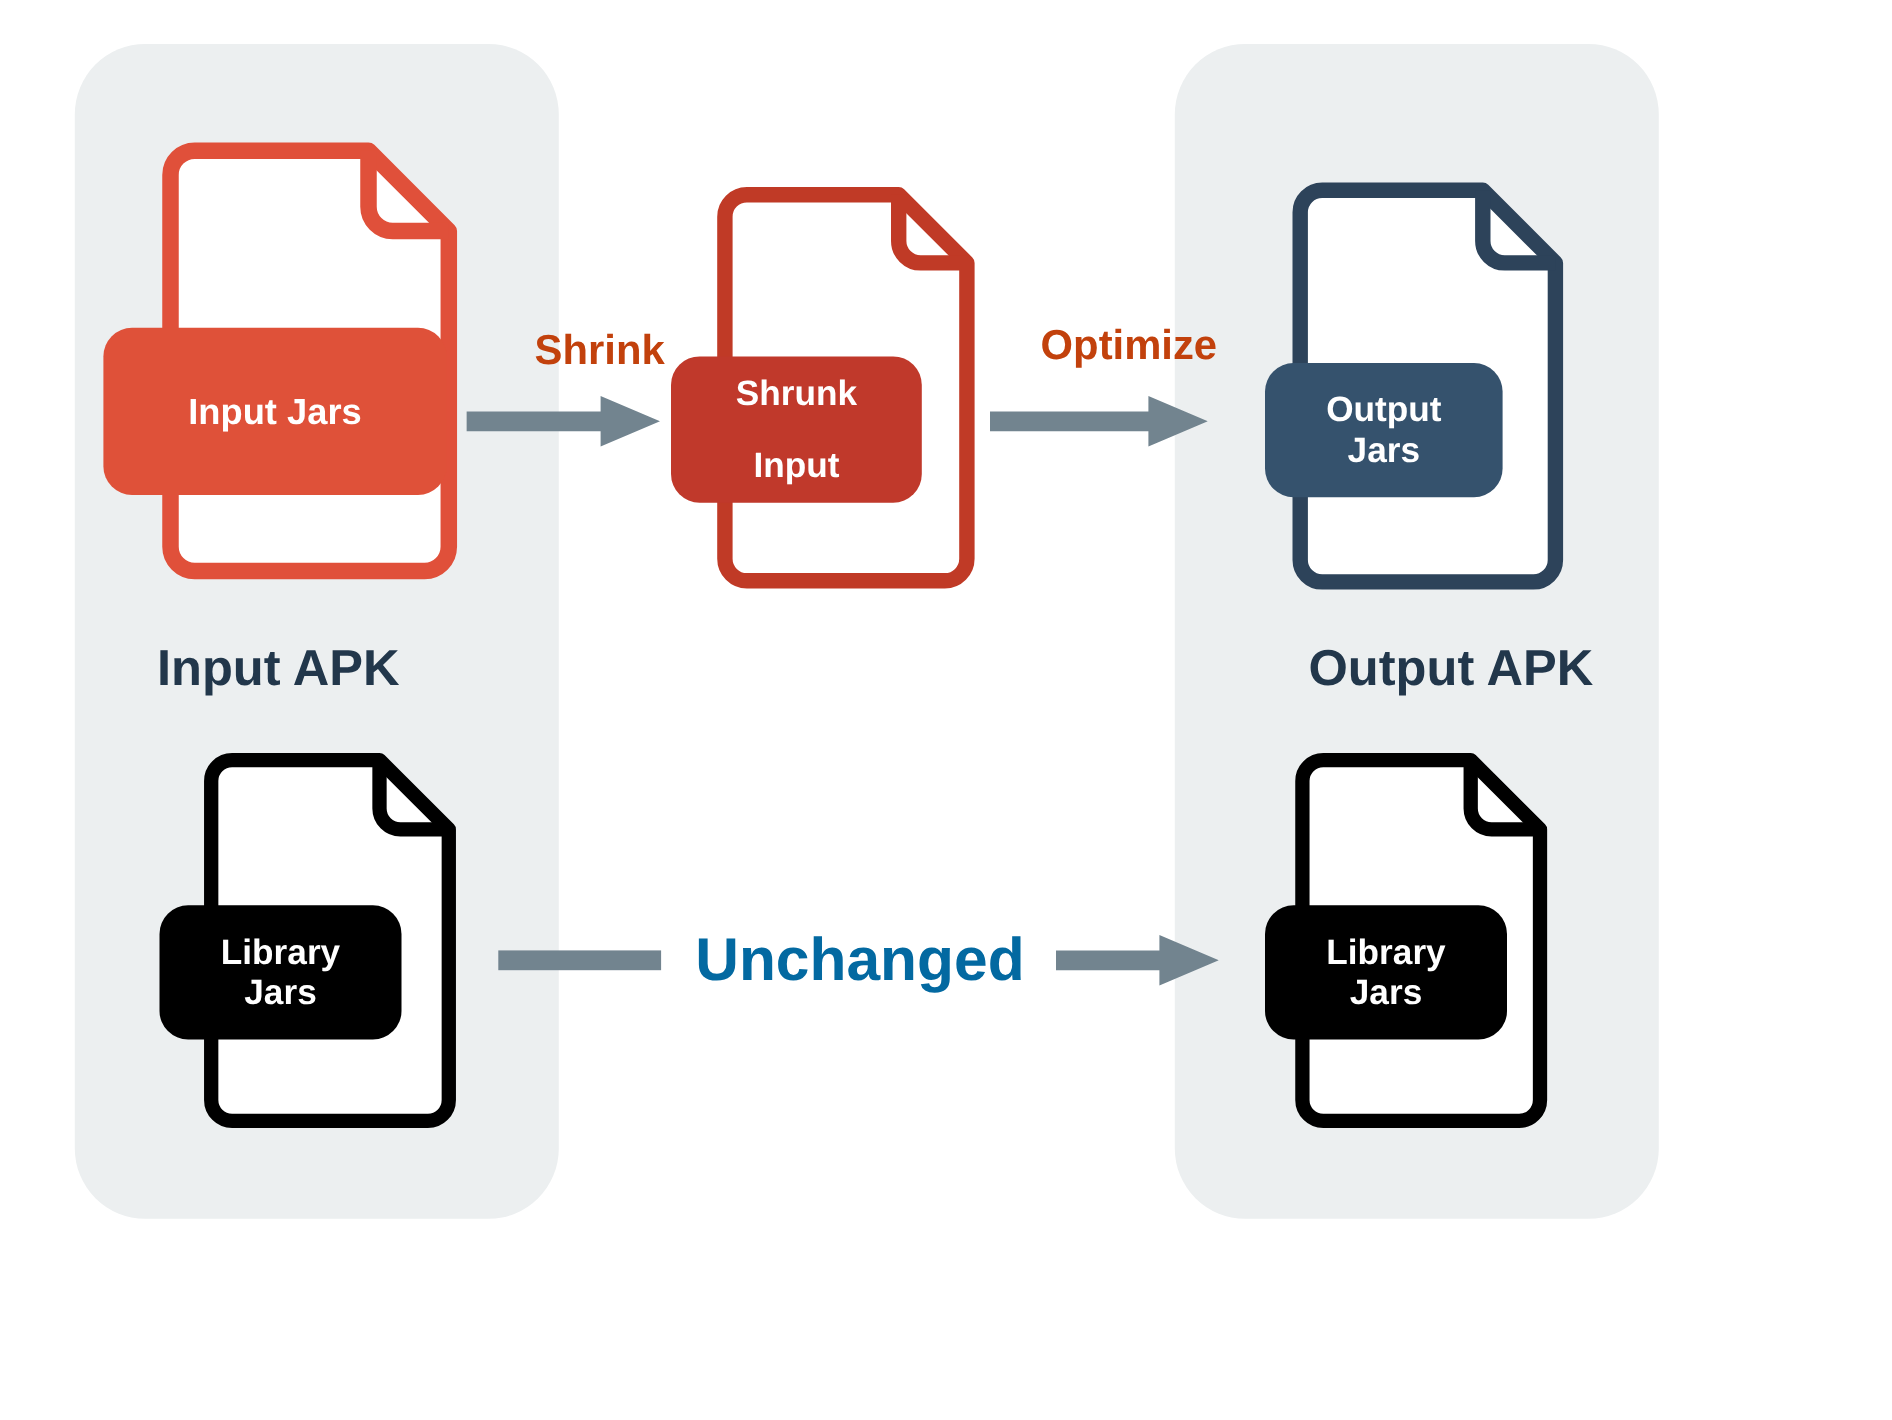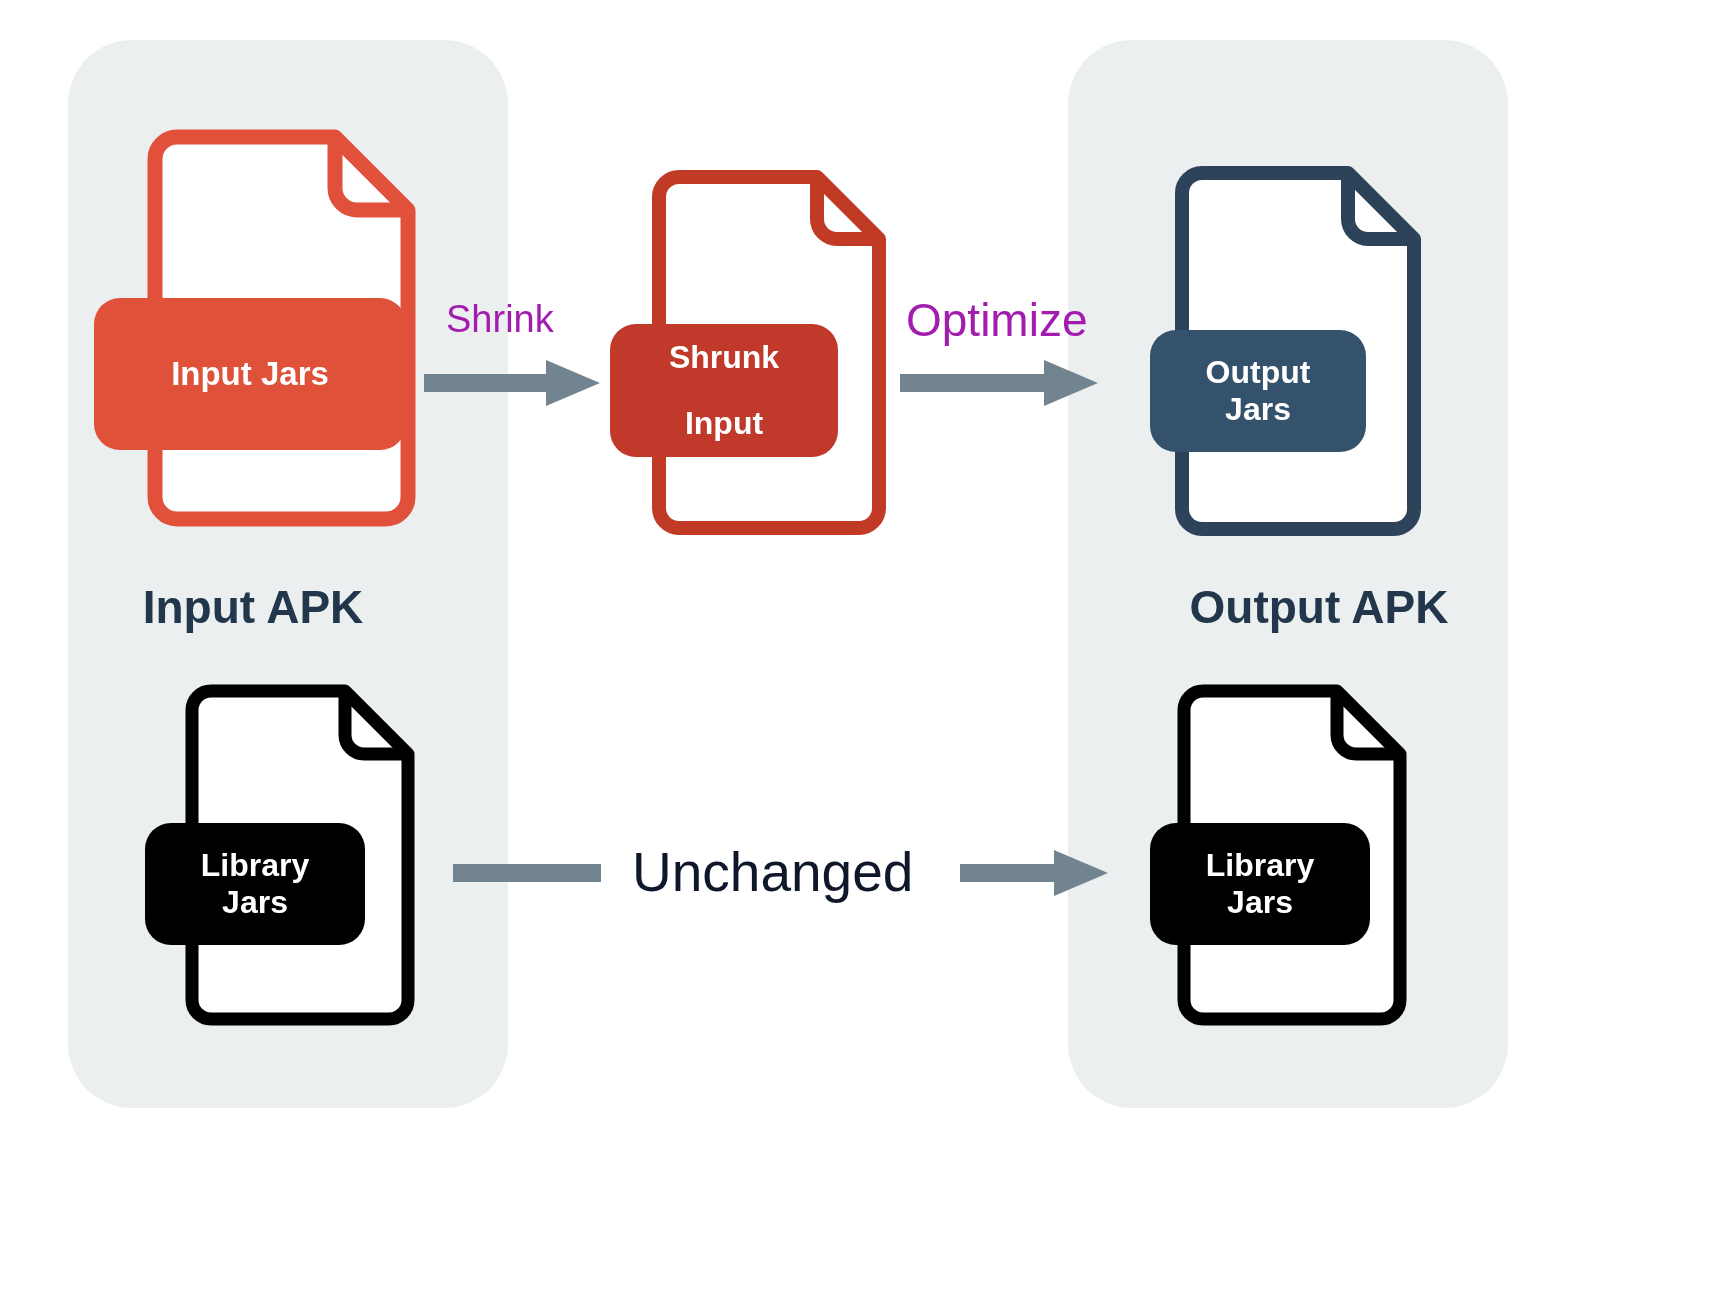--- a/index.html
+++ b/index.html
@@ -43,35 +43,36 @@
     border-radius: 26px;
     color: #ffffff;
     font-weight: bold;
     line-height: 1.16;
     box-sizing: border-box;
   }
 
   
   .step-label {
     position: absolute;
-    color: #a21caf;
-    font-weight: normal;
+    color: #c2410c;
+    font-weight: bold;
     white-space: nowrap;
+    margin-left: 40px;
   }
   .panel-label {
     position: absolute;
     color: #22374b;
     font-weight: bold;
     white-space: nowrap;
     text-align: center;
   }
   .plain-label {
     position: absolute;
-    color: #0f172a;
-    font-weight: normal;
+    color: #0369a1;
+    font-weight: bold;
     white-space: nowrap;
   }
 
   
   .arrow { position: absolute; }
   .arrow svg { display: block; }
   .connector { position: absolute; background: #72848f; }
 </style>
 </head>
 <body>
@@ -105,21 +106,21 @@
       <path d="M 14 32 A 20 20 0 0 1 34 12 L 172 12 L 234 74 L 234 343 A 20 20 0 0 1 214 363 L 34 363 A 20 20 0 0 1 14 343 Z" fill="#ffffff" stroke="#c03a26" stroke-width="14" stroke-linejoin="round"></path>
       <path d="M 172 12 L 172 54 A 20 20 0 0 0 192 74 L 234 74" fill="none" stroke="#c03a26" stroke-width="14" stroke-linejoin="round"></path>
     </svg>
   </div>
 
   <div class="chip" style="left:610px; top:324px; width:228px; height:133px; background:#c0392b; font-size:32px; flex-direction:column;gap:29px;">
     <span>Shrunk</span>
     <span>Input</span>
   </div>
 
-  <div class="step-label" style="left:906px; top:293px; font-size:46px;">Optimize</div>
+  <div class="step-label" style="left:906px; top:293px; font-size:38px;">Optimize</div>
 
   <div class="arrow" style="left:900px; top:358px;">
     <svg width="198" height="50" viewBox="0 0 198 50" xmlns="http://www.w3.org/2000/svg">
       <path d="M 0 16 L 144 16 L 144 2 L 198 25 L 144 48 L 144 34 L 0 34 Z" fill="#72848f"></path>
     </svg>
   </div>
 
   <div class="file-doc" style="left:1168px; top:160px; width:260px; height:382px;">
     <svg viewBox="0 0 260 382" xmlns="http://www.w3.org/2000/svg">
       <path d="M 14 33 A 20 20 0 0 1 34 13 L 180 13 L 246 79 L 246 349 A 20 20 0 0 1 226 369 L 34 369 A 20 20 0 0 1 14 349 Z" fill="#ffffff" stroke="#2d435a" stroke-width="14" stroke-linejoin="round"></path>

